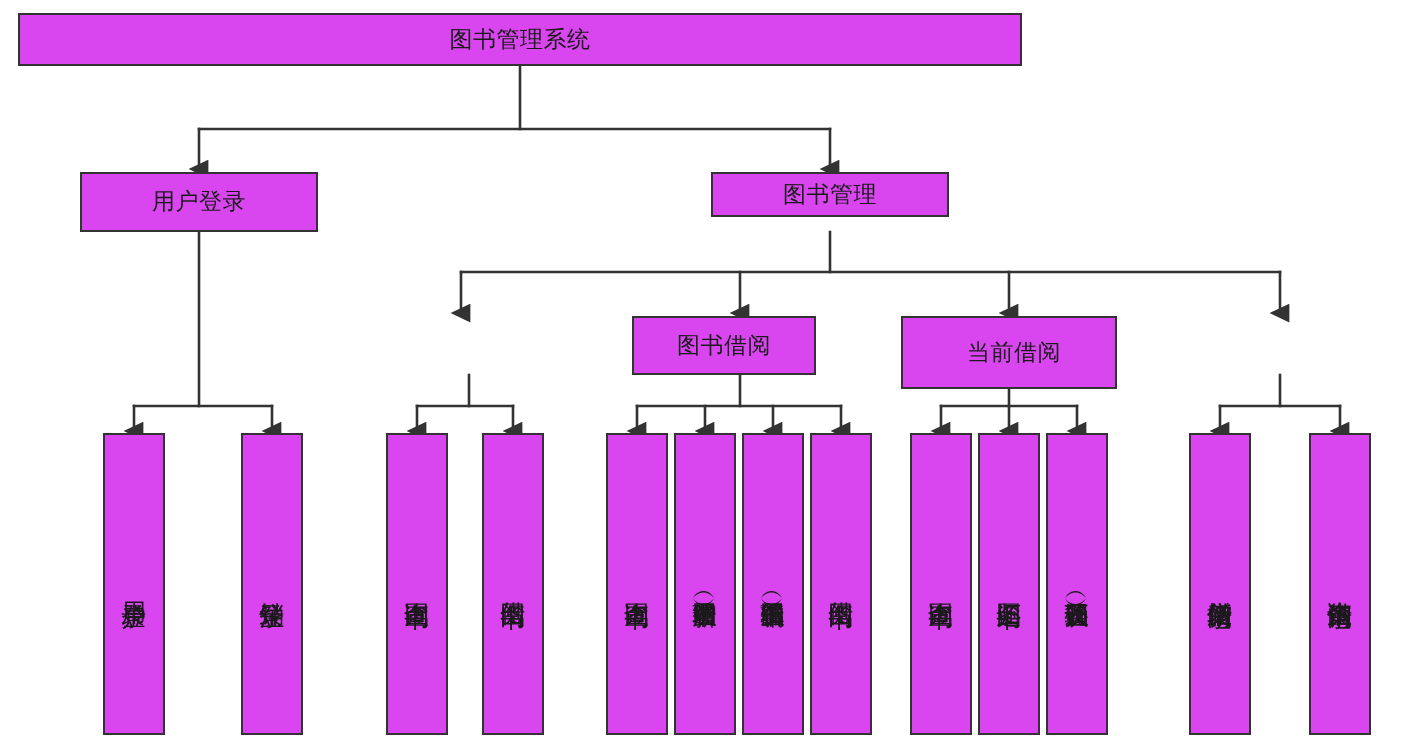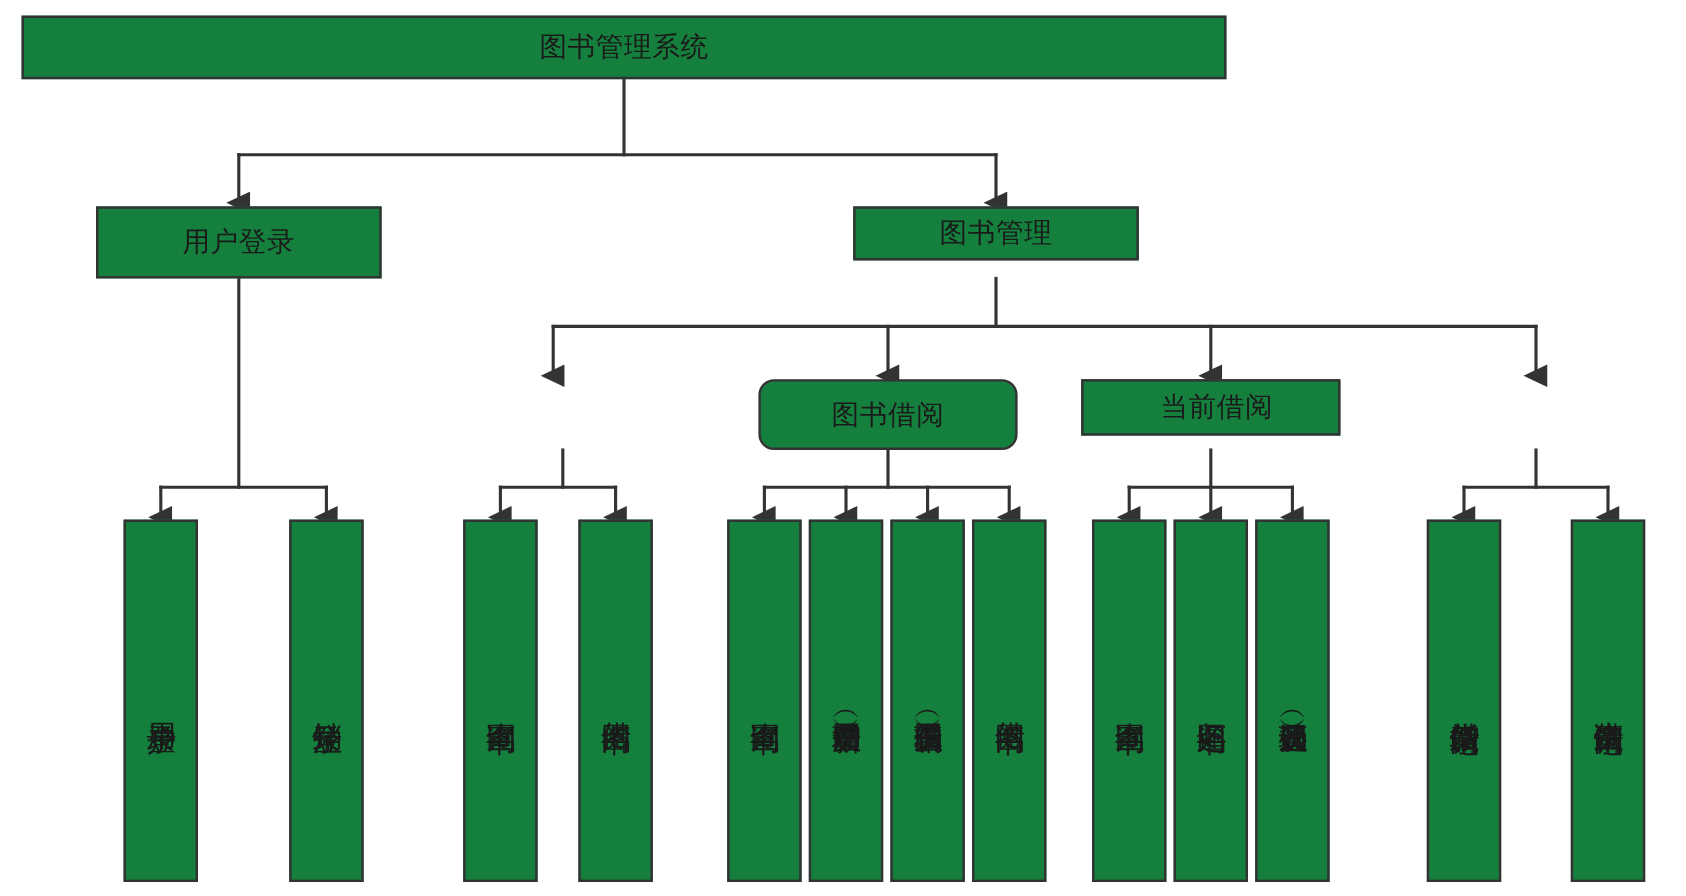--- a/index.html
+++ b/index.html
@@ -23,21 +23,21 @@
     left: 0;
     top: 0;
     width: 1405px;
     height: 747px;
     pointer-events: none;
   }
   .node {
     position: absolute;
     box-sizing: border-box;
     border: 2.5px solid #333333;
-    background: #15803d;
+    background: #d946ef;
     display: flex;
     align-items: center;
     justify-content: center;
     overflow: hidden;
   }
   .node .label {
     color: #1a1a1a;
     text-align: center;
     line-height: 1.18;
     white-space: nowrap;
@@ -138,24 +138,24 @@
     <span class="label">图书管理系统</span>
   </div>
 
   <div class="node horiz" style="left:80px; top:172px; width:238px; height:60px;">
     <span class="label">用户登录</span>
   </div>
   <div class="node horiz" style="left:711px; top:172px; width:238px; height:45px;">
     <span class="label">图书管理</span>
   </div>
 
-  <div class="node horiz" style="left:632px; top:316px; width:216px; height:59px;border-radius:13px;">
+  <div class="node horiz" style="left:632px; top:316px; width:184px; height:59px;">
     <span class="label">图书借阅</span>
   </div>
-  <div class="node horiz" style="left:901px; top:316px; width:216px; height:47px;padding-left:10px;">
+  <div class="node horiz" style="left:901px; top:316px; width:216px; height:73px;padding-left:10px;">
     <span class="label">当前借阅</span>
   </div>
 
   <div class="node vert" style="left:103px; top:433px; width:62px; height:302px;">
     <span class="label">用户登录</span>
   </div>
   <div class="node vert" style="left:241px; top:433px; width:62px; height:302px;">
     <span class="label">注销登录</span>
   </div>
 

